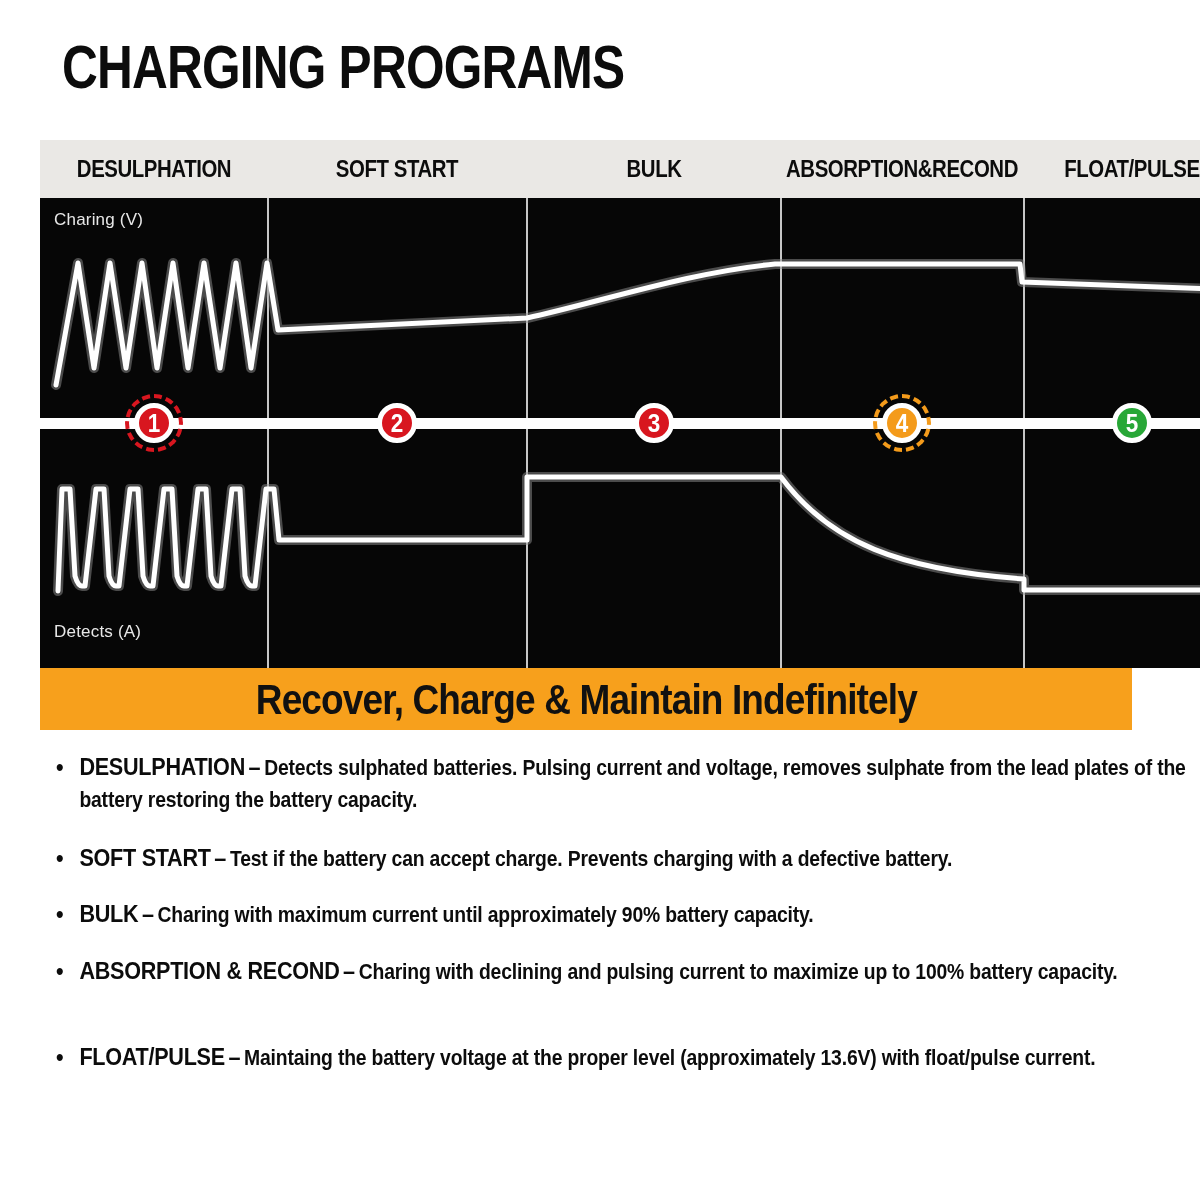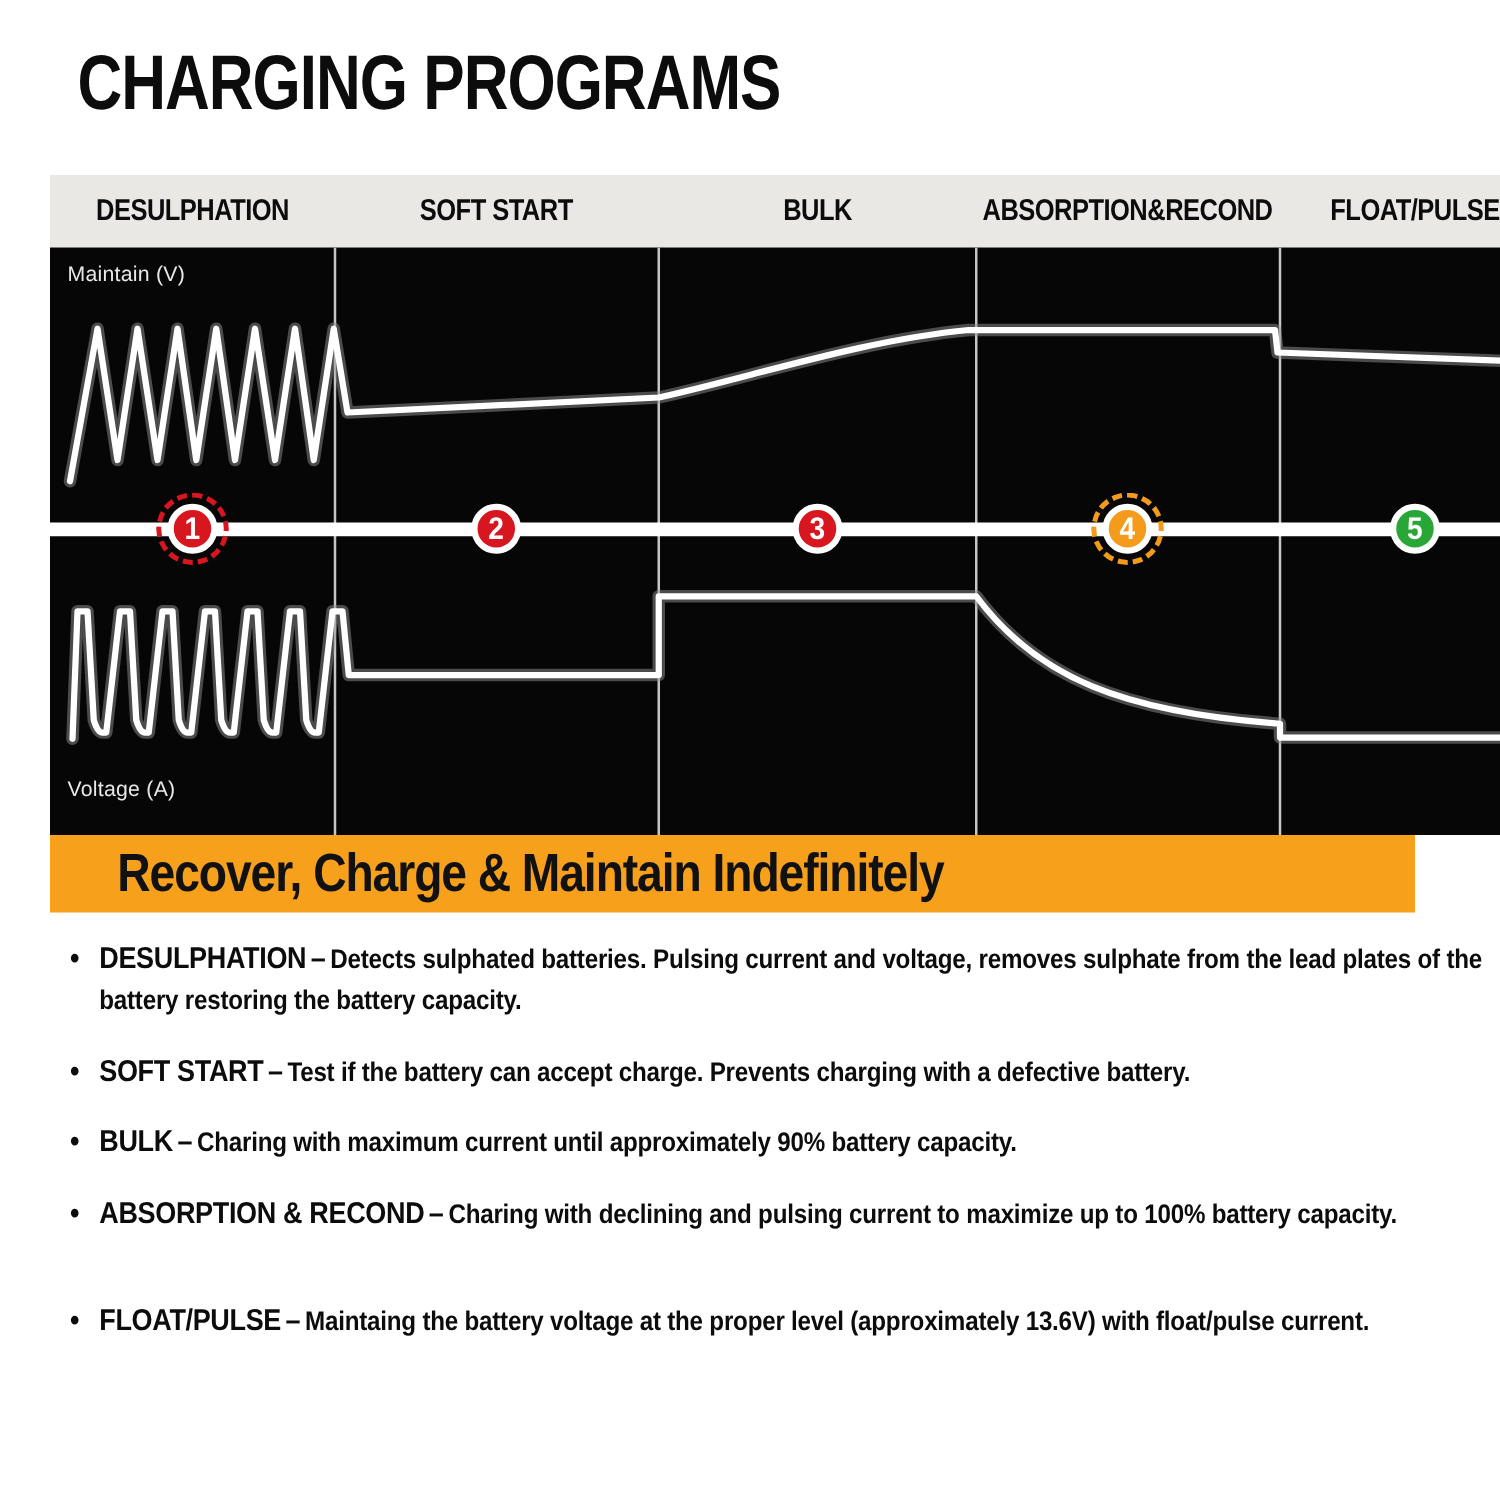--- a/index.html
+++ b/index.html
@@ -48,21 +48,21 @@
     border:4.5px dashed var(--c,#d8161f);
   }
   .badge .num {
     color:#ffffff; font-size:25px; font-weight:800; line-height:1;
     transform:scaleX(0.9);
   }
   
   .banner {
     position:absolute; left:0; top:668px; width:1092px; height:62px;
     background:var(--banner-bg,#f7a01c);
-    display:flex; align-items:center; justify-content:flex-start;
+    display:flex; align-items:center; justify-content:center;
   }
   .banner .banner-text {
     font-size:43px; font-weight:900; letter-spacing:-1px; color:#111;
     transform:scaleX(0.86); white-space:nowrap;
   }
   
   .bullet {
     position:absolute; left:16px; width:1270px; padding-left:26px;
     transform:scaleX(0.90); transform-origin:left top;
     font-weight:700; line-height:30px; color:#0c0c0c;
@@ -99,22 +99,22 @@
 
       <rect x="0" y="220" width="1200" height="11" fill="#ffffff"></rect>
 
       <path d="M16 187 L38 65 L54 170 L70 65 L86 170 L102 65 L117 170 L133 65 L148 170 L164 65 L180 170 L196 65 L211 170 L227 65 L238 132 L487 120 C560 104 650 74 735 66 L980 66 L982 84 L1200 92" fill="none" stroke="#8f8f8f" stroke-width="10" stroke-opacity="0.5" stroke-linejoin="round" stroke-linecap="round"></path>
       <path d="M16 187 L38 65 L54 170 L70 65 L86 170 L102 65 L117 170 L133 65 L148 170 L164 65 L180 170 L196 65 L211 170 L227 65 L238 132 L487 120 C560 104 650 74 735 66 L980 66 L982 84 L1200 92" fill="none" stroke="#ffffff" stroke-width="5" stroke-linejoin="round" stroke-linecap="round"></path>
 
       <path d="M18 393 L22 291 L30 291 L35 378 Q38 388 42 388 L45 388 L56 291 L64 291 L69 378 Q72 388 76 388 L79 388 L90 291 L98 291 L103 378 Q106 388 110 388 L113 388 L124 291 L132 291 L137 378 Q140 388 144 388 L147 388 L158 291 L166 291 L171 378 Q174 388 178 388 L181 388 L192 291 L200 291 L205 378 Q208 388 212 388 L215 388 L226 291 L234 291 L239 342 L487 342 L487 279 L741 279 C790 345 860 372 984 381 L984 392 L1200 392" fill="none" stroke="#8f8f8f" stroke-width="10" stroke-opacity="0.5" stroke-linejoin="round" stroke-linecap="round"></path>
       <path d="M18 393 L22 291 L30 291 L35 378 Q38 388 42 388 L45 388 L56 291 L64 291 L69 378 Q72 388 76 388 L79 388 L90 291 L98 291 L103 378 Q106 388 110 388 L113 388 L124 291 L132 291 L137 378 Q140 388 144 388 L147 388 L158 291 L166 291 L171 378 Q174 388 178 388 L181 388 L192 291 L200 291 L205 378 Q208 388 212 388 L215 388 L226 291 L234 291 L239 342 L487 342 L487 279 L741 279 C790 345 860 372 984 381 L984 392 L1200 392" fill="none" stroke="#ffffff" stroke-width="5" stroke-linejoin="round" stroke-linecap="round"></path>
     </svg>
 
-    <span class="axis-label v">Maintain (V)</span>
-    <span class="axis-label c">Voltage (A)</span>
+    <span class="axis-label v">Charing (V)</span>
+    <span class="axis-label c">Detects (A)</span>
 
     <div class="badge spiky" style="left: 114px; --c: #d8161f;">
       <span class="num">1</span>
     </div>
     <div class="badge" style="left: 357px; --c: #d8161f;">
       <span class="num">2</span>
     </div>
     <div class="badge" style="left: 614px; --c: #d8161f;">
       <span class="num">3</span>
     </div>

